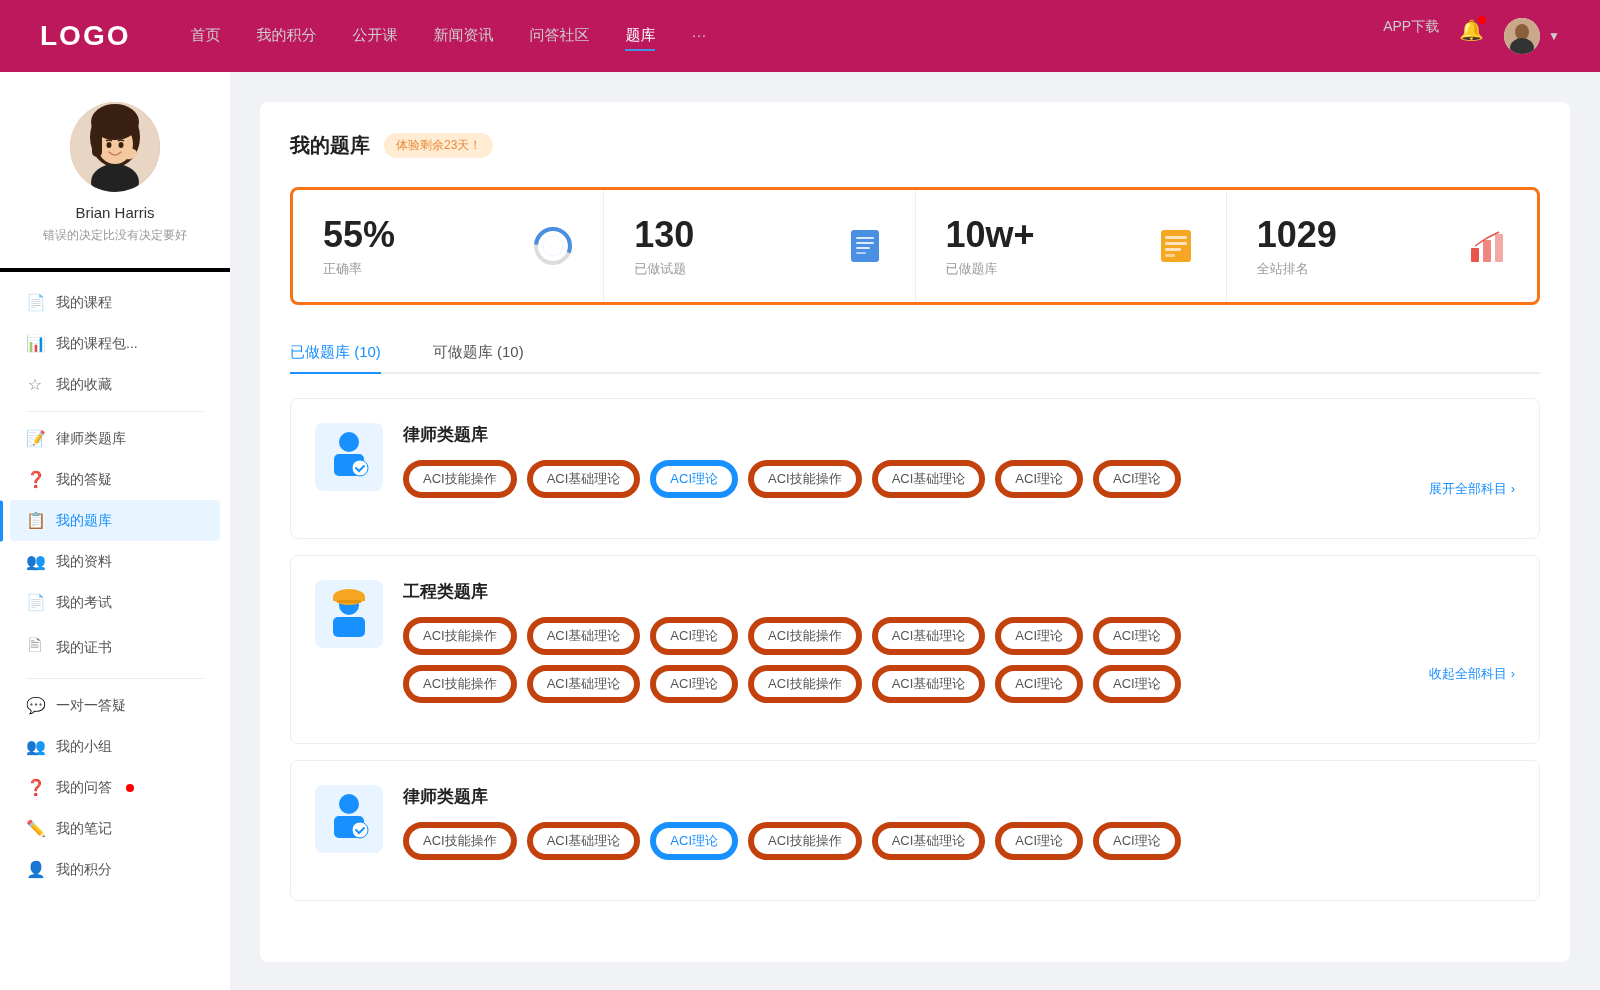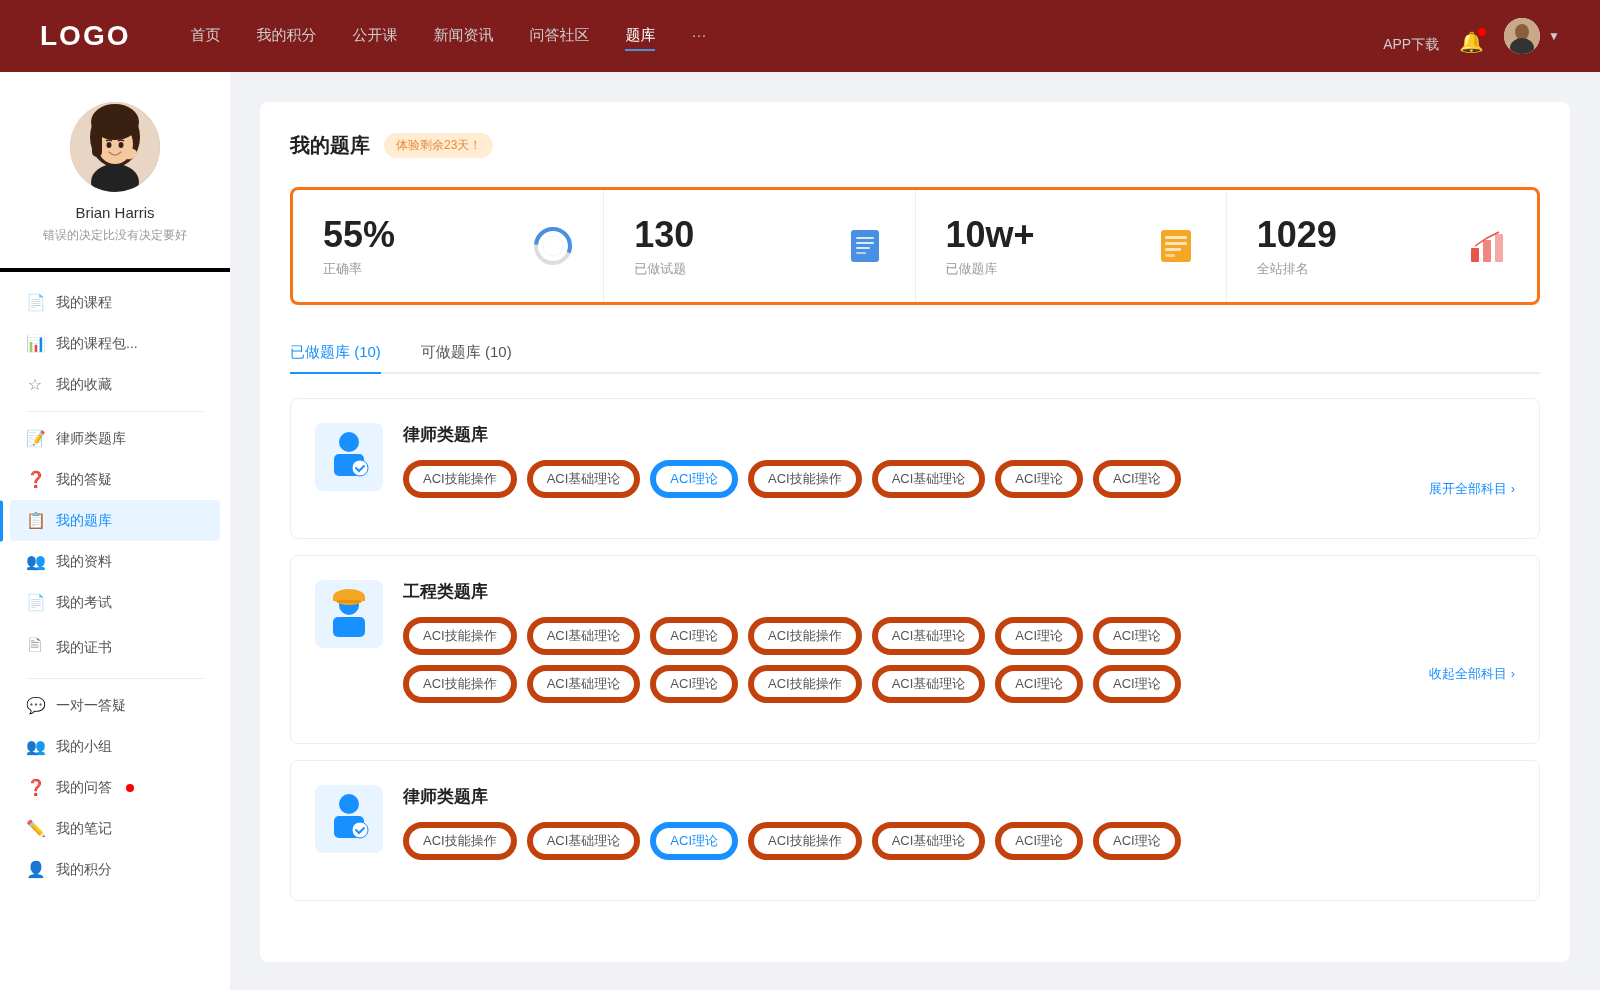--- a/index.html
+++ b/index.html
@@ -1,24 +1,24 @@
 <!DOCTYPE html>
 <html><head>
   <meta charset="utf-8">
   <style>
     * { margin: 0; padding: 0; box-sizing: border-box; }
     body { font-family: -apple-system, BlinkMacSystemFont, "PingFang SC", "Microsoft YaHei", sans-serif; background: #f0f2f5; width: 1600px; min-height: 990px; overflow-x: hidden; }
 
     
-    .topnav { display: flex; align-items: center; background: #7f1d1d; height: 72px; padding: 0 40px; position: fixed; top: 0; left: 0; right: 0; z-index: 100; }
+    .topnav { display: flex; align-items: center; background: #be185d; height: 72px; padding: 0 40px; position: fixed; top: 0; left: 0; right: 0; z-index: 100; }
     .topnav-logo { color: #fff; font-size: 28px; font-weight: bold; letter-spacing: 2px; margin-right: 60px; }
     .topnav-links { display: flex; gap: 36px; flex: 1; }
     .topnav-link { color: #ccc; font-size: 15px; cursor: pointer; padding: 4px 0; }
     .topnav-link.active { color: #fff; border-bottom: 2px solid #4a90e2; }
-    .topnav-right { display: flex; align-items: flex-end; gap: 20px; }
+    .topnav-right { display: flex; align-items: flex-start; gap: 20px; }
     .topnav-download { color: #ccc; font-size: 14px; cursor: pointer; }
     .bell-icon { color: #ccc; font-size: 20px; cursor: pointer; position: relative; }
     .bell-dot { width: 8px; height: 8px; background: red; border-radius: 50%; position: absolute; top: -2px; right: -2px; }
     .avatar-wrap { display: flex; align-items: center; gap: 8px; cursor: pointer; }
     .avatar-circle { width: 36px; height: 36px; border-radius: 50%; background: #ddd; overflow: hidden; display: flex; align-items: center; justify-content: center; }
     .avatar-arrow { color: #ccc; font-size: 12px; }
 
     
     .layout { display: flex; margin-top: 72px; min-height: 918px; }
 
@@ -49,21 +49,21 @@
     
     .stats-row { display: flex; gap: 0; border: 3px solid #f97316; border-radius: 8px; margin-bottom: 28px; overflow: hidden; }
     .stat-item { flex: 1; padding: 24px 30px; display: flex; align-items: center; justify-content: space-between; border-right: 1px solid #eee; }
     .stat-item:last-child { border-right: none; }
     .stat-left {}
     .stat-value { font-size: 36px; font-weight: bold; color: #222; }
     .stat-label { font-size: 13px; color: #999; margin-top: 4px; }
     .stat-icon { width: 40px; height: 40px; display: flex; align-items: center; justify-content: center; }
 
     
-    .tabs { display: flex; gap: 0; margin-bottom: 24px; border-bottom: 2px solid #eee; }
+    .tabs { display: flex; gap: 12px; margin-bottom: 24px; border-bottom: 2px solid #eee; }
     .tab { padding: 10px 0; margin-right: 40px; font-size: 15px; color: #555; cursor: pointer; position: relative; }
     .tab.active { color: #1890ff; }
     .tab.active::after { content: ''; position: absolute; bottom: -2px; left: 0; right: 0; height: 2px; background: #1890ff; }
 
     
     .bank-card { border: 1px solid #eee; border-radius: 8px; margin-bottom: 16px; padding: 24px; }
     .bank-card-header { display: flex; align-items: flex-start; gap: 20px; margin-bottom: 16px; }
     .bank-icon { width: 68px; height: 68px; background: #e8f4ff; border-radius: 8px; display: flex; align-items: center; justify-content: center; flex-shrink: 0; }
     .bank-info { flex: 1; }
     .bank-name { font-size: 17px; font-weight: bold; color: #222; margin-bottom: 14px; }

